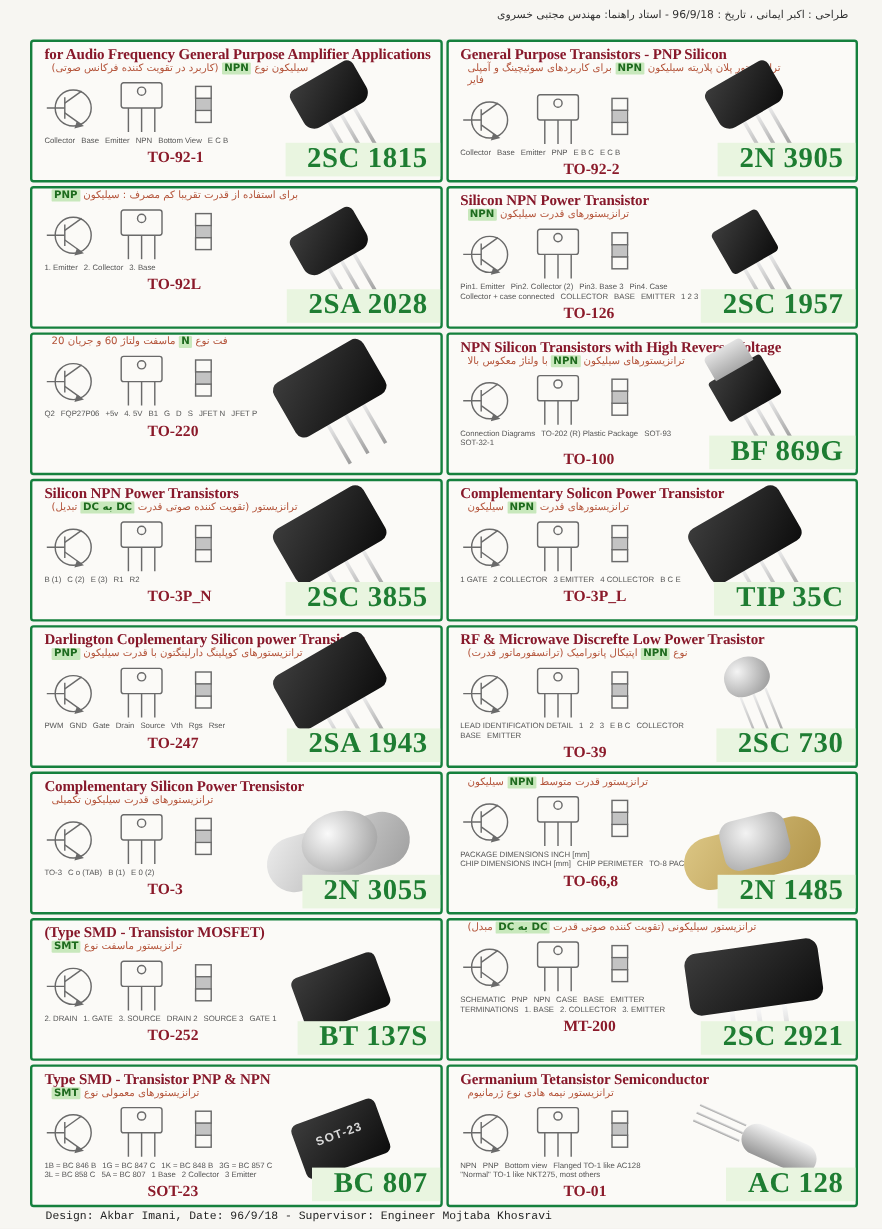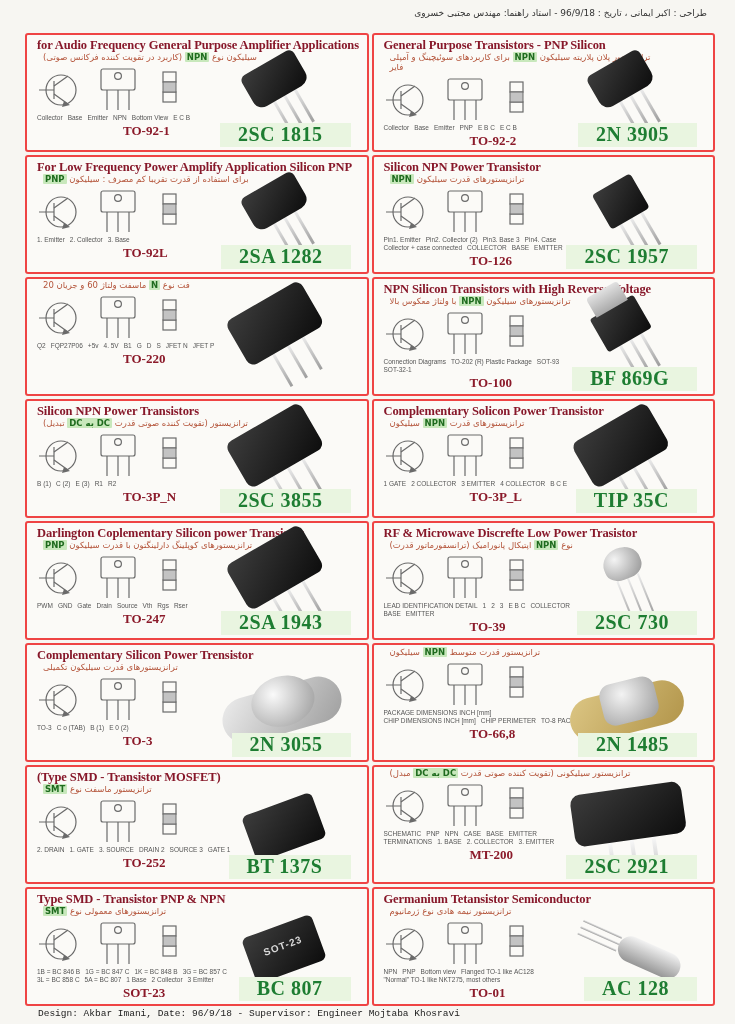--- a/index.html
+++ b/index.html
@@ -1,29 +1,29 @@
 <!DOCTYPE html>
 <html><head>
 <meta charset="utf-8">
 <style>
   html,body{margin:0;padding:0;background:#e9e7e2;}
   body{width:735px;height:1024px;position:relative;font-family:"Liberation Serif",serif;background:#f7f6f2;overflow:hidden;}
   .header{position:absolute;top:8px;right:28px;font-size:9px;color:#333;direction:rtl;font-family:"DejaVu Sans",sans-serif;}
   .footer{position:absolute;top:1008px;left:38px;font-size:9.5px;color:#222;font-family:Liberation Mono, monospace;}
   .grid{position:absolute;top:33px;left:25px;width:690px;display:grid;grid-template-columns:1fr 1fr;grid-auto-rows:119px;gap:3px 3px;}
-  .cell{position:relative;border:2px solid #ef4444;border-radius:3px;background:#fbfaf7;overflow:hidden;box-sizing:border-box;padding:2px 4px;}
+  .cell{position:relative;border:2px solid #15803d;border-radius:3px;background:#fbfaf7;overflow:hidden;box-sizing:border-box;padding:2px 4px;}
   .cell-title{margin:1px 0 0 6px;font-size:12.5px;font-weight:bold;color:#87182a;white-space:nowrap;overflow:hidden;letter-spacing:-0.1px;}
   .cell-sub{margin:0 58px 1px 12px;font-size:8.5px;color:#b4543a;direction:rtl;text-align:left;min-height:10px;font-family:"DejaVu Sans",sans-serif;line-height:1.15;}
   .cell-sub mark.kw{background:#c8e8bc;color:#1e6b1e;font-weight:bold;padding:0 2px;border-radius:1px;}
   .diag{width:195px;margin-left:4px;}
   .diag svg{display:block;}
   .dlabels{width:210px;margin-left:6px;font-size:6.5px;color:#555;font-family:"Liberation Sans",sans-serif;line-height:1.25;}
   .dlabels .dlabel{margin-right:5px;white-space:nowrap;display:inline-block;}
   .pkg{margin:1px 0 0 92px;font-size:13px;font-weight:bold;color:#8b1a2a;}
-  .part{position:absolute;right:16px;bottom:3px;background:#e9f5e0;color:#1e7d32;font-weight:bold;font-size:20px;padding:0 28px 1px 18px;letter-spacing:0.5px;}
+  .part{position:absolute;right:0;bottom:3px;background:#e9f5e0;color:#1e7d32;font-weight:bold;font-size:24px;padding:0 10px 1px 18px;letter-spacing:0.5px;}
   
   .photo{position:absolute;right:14px;top:24px;width:138px;height:72px;display:flex;align-items:center;justify-content:center;}
   .ph-inner{transform:rotate(-30deg);display:flex;flex-direction:column;align-items:center;}
   .photo-body{width:60px;height:38px;background:linear-gradient(145deg,#3c3c3c,#0d0d0d);border-radius:6px 6px 10px 10px;position:relative;}
   .photo-leads{display:flex;gap:9px;margin-top:-1px;}
   .photo-leads i{width:3px;height:38px;background:linear-gradient(#ededed,#9d9d9d);display:block;}
   .photo-print{display:block;color:#d8d8d8;font:bold 10px "Liberation Sans",sans-serif;text-align:center;padding-top:15px;letter-spacing:1px;font-style:normal;}
   .p-to126 .photo-body{width:44px;height:40px;border-radius:4px;}
   .p-to220 .photo-body,.p-to3p .photo-body,.p-to247 .photo-body{width:86px;height:52px;border-radius:8px;}
   .p-to220 .photo-leads,.p-to3p .photo-leads,.p-to247 .photo-leads{gap:14px;}
@@ -129,21 +129,20 @@
             <i></i>
             <i></i>
             <i></i>
           </span>
       </span>
     </div>
     <div class="part">2N 3905</div>
   </section>
 
   <section class="cell">
-    <h2 class="cell-title">For Low Frequency Power Amplify Application Silicon PNP</h2>
     <p class="cell-sub">برای استفاده از قدرت تقریبا کم مصرف : سیلیکون <mark class="kw">PNP</mark></p>
     <div class="diag">
       <svg width="186" height="50" viewBox="0 0 186 50">
         <g fill="none" stroke="#6a6a6a" stroke-width="1.2">
           <circle cx="26" cy="26" r="15"></circle>
           <line x1="4" y1="26" x2="19" y2="26"></line>
           <line x1="19" y1="17" x2="19" y2="35"></line>
           <line x1="19" y1="22" x2="33" y2="12"></line>
           <line x1="19" y1="30" x2="33" y2="40"></line>
           <rect x="66" y="5" width="34" height="21" rx="2"></rect>
@@ -165,21 +164,21 @@
         <span class="photo-body">
             <i class="photo-print"></i>
           </span>
         <span class="photo-leads">
             <i></i>
             <i></i>
             <i></i>
           </span>
       </span>
     </div>
-    <div class="part">2SA 1282</div>
+    <div class="part">2SA 2028</div>
   </section>
 
   <section class="cell">
     <h2 class="cell-title">Silicon NPN Power Transistor</h2>
     <p class="cell-sub">ترانزیستورهای قدرت سیلیکون <mark class="kw">NPN</mark></p>
     <div class="diag">
       <svg width="186" height="50" viewBox="0 0 186 50">
         <g fill="none" stroke="#6a6a6a" stroke-width="1.2">
           <circle cx="26" cy="26" r="15"></circle>
           <line x1="4" y1="26" x2="19" y2="26"></line>

